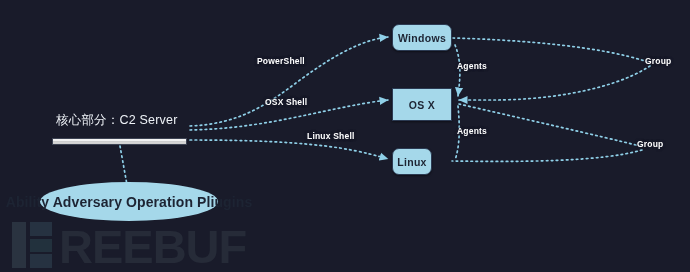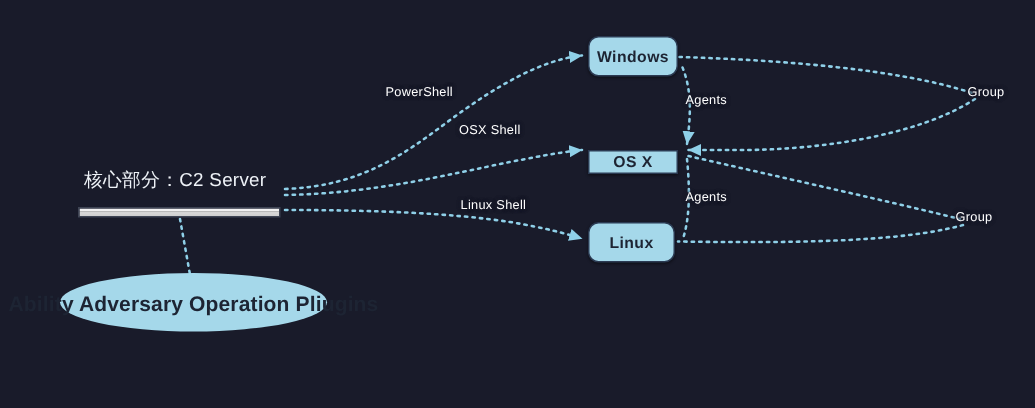--- a/index.html
+++ b/index.html
@@ -36,22 +36,22 @@
     display: flex;
     align-items: center;
     justify-content: center;
     box-sizing: border-box;
     box-shadow: 0 1px 2px rgba(0,0,0,0.45);
   }
   .node.rounded { border-radius: 7px; }
   .node.sharp   { border-radius: 0px; }
 
   #node-windows { left: 392px; top: 24px;  width: 60px; height: 27px; }
-  #node-osx     { left: 392px; top: 100px;  width: 60px; height: 16px; }
-  #node-linux   { left: 392px; top: 148px; width: 58px; height: 27px; }
+  #node-osx     { left: 392px; top: 88px;  width: 60px; height: 33px; }
+  #node-linux   { left: 392px; top: 148px; width: 40px; height: 27px; }
 
   
   #core-label {
     position: absolute;
     left: 56px;
     top: 112px;
     width: 140px;
     text-align: left;
     color: #eef2f7;
     font-size: 12.5px;
@@ -87,27 +87,27 @@
     letter-spacing: 0.1px;
     white-space: nowrap;
     box-sizing: border-box;
   }
 
   
   .edge-label {
     position: absolute;
     color: #ffffff;
     font-size: 8.5px;
-    font-weight: 400;
+    font-weight: 700;
     letter-spacing: 0.2px;
     white-space: nowrap;
     text-shadow: 0 0 3px #191b2a, 0 0 3px #191b2a, 0 0 2px #191b2a;
   }
   #lbl-powershell { left: 257px; top: 56px; }
-  #lbl-osxshell   { left: 265px; top: 81px; margin-left: 41px; }
+  #lbl-osxshell   { left: 265px; top: 97px; }
   #lbl-linuxshell { left: 271px; top: 131px; margin-left: 36px; }
   #lbl-agents-1   { left: 457px; top: 61px; }
   #lbl-agents-2   { left: 457px; top: 126px; }
   #lbl-group-1    { left: 645px; top: 56px; }
   #lbl-group-2    { left: 637px; top: 139px; }
 
   
   #watermark {
     position: absolute;
     left: 12px;
@@ -207,14 +207,23 @@
   <div class="edge-label" id="lbl-linuxshell">Linux Shell</div>
 
   <div class="edge-label" id="lbl-agents-1">Agents</div>
 
   <div class="edge-label" id="lbl-agents-2">Agents</div>
 
   <div class="edge-label" id="lbl-group-1">Group</div>
 
   <div class="edge-label" id="lbl-group-2">Group</div>
 
+  <div id="watermark">
+    <div class="mark-bar"></div>
+    <div class="mark-blocks">
+      <span></span>
+      <span class="mid"></span>
+      <span></span>
+    </div>
+    <div class="mark-text">REEBUF</div>
+  </div>
 
 </div>
 
 </body></html>

